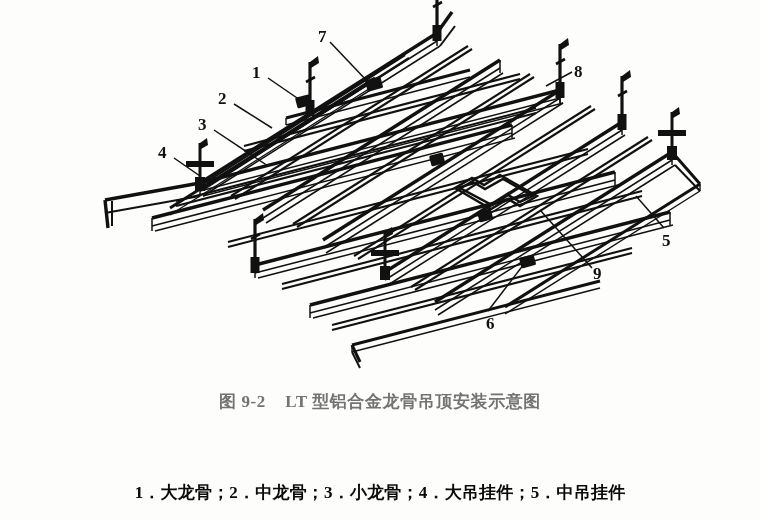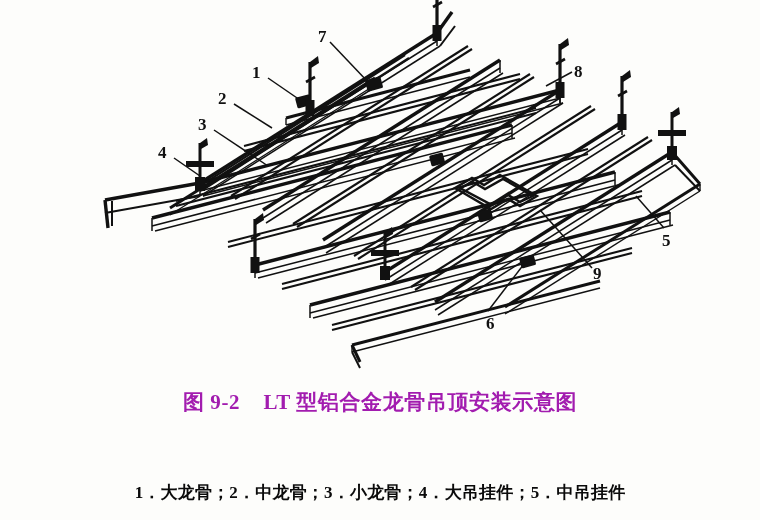--- a/index.html
+++ b/index.html
@@ -36,24 +36,24 @@
   .caption-block {
     position: absolute;
     left: 0;
     top: 388px;
     width: 760px;
     text-align: center;
   }
   .fig-title {
     font-family: "Liberation Serif", "DejaVu Serif", serif;
     font-weight: bold;
-    font-size: 21px;
+    font-size: 17px;
     letter-spacing: 0.6px;
     line-height: 28px;
-    color: #a21caf;
+    color: #737373;
     white-space: pre;
   }
   .fig-legend {
     font-family: "Liberation Serif", "DejaVu Serif", serif;
     font-weight: bold;
     font-size: 17px;
     letter-spacing: 0.2px;
     line-height: 27px;
     color: #0a0a0a;
     margin-top: 9px;

